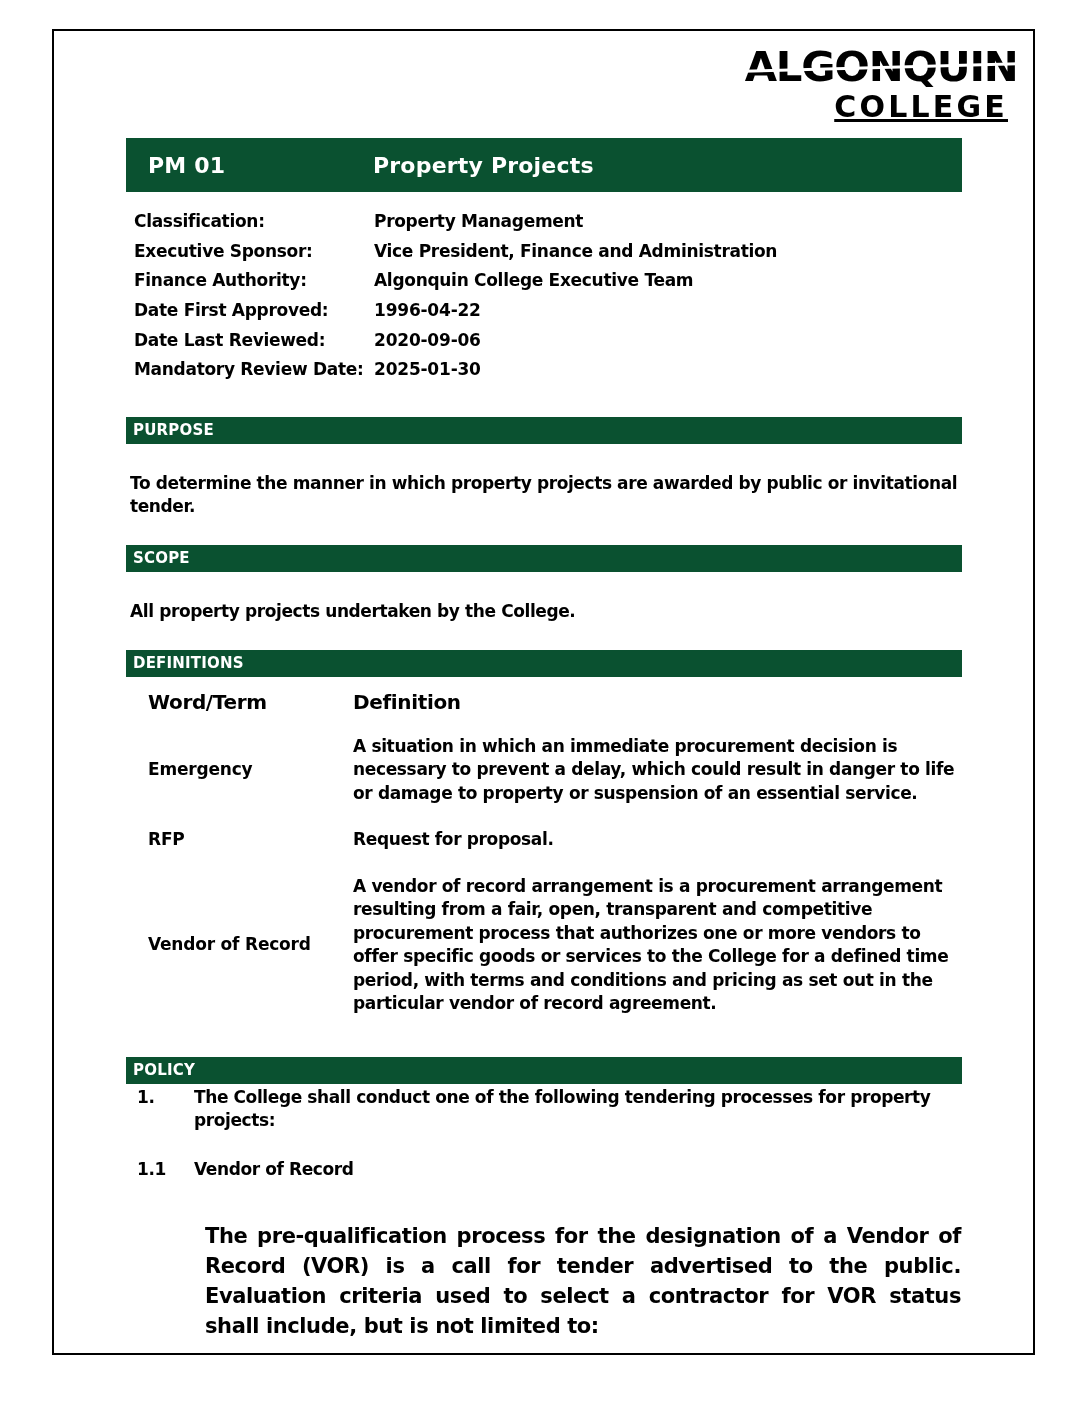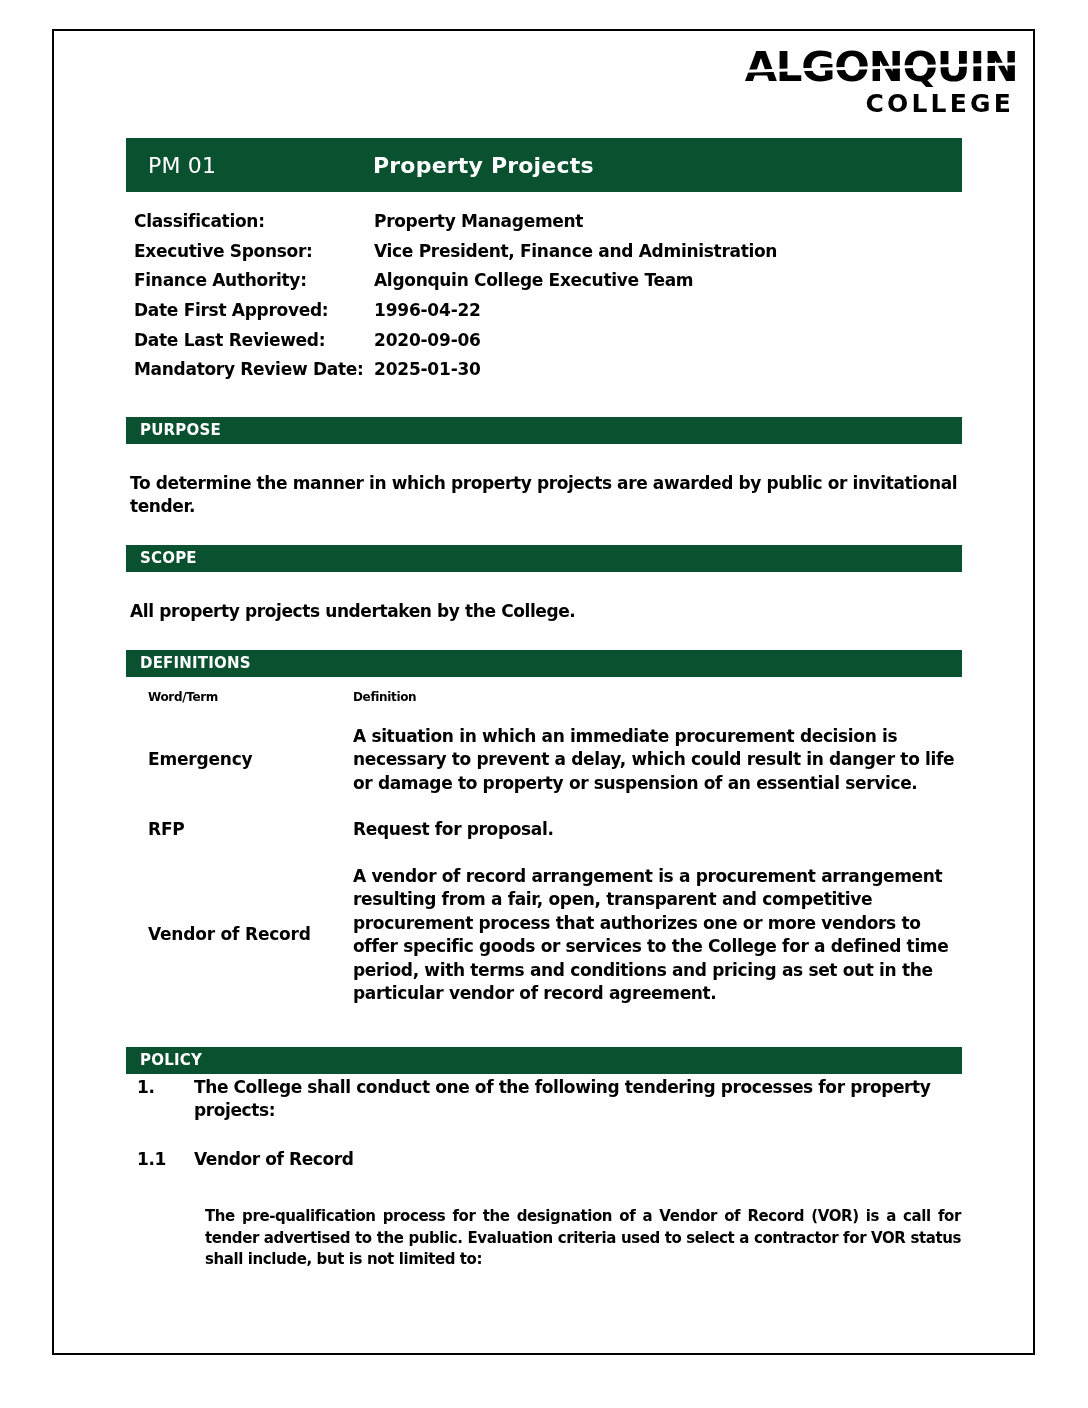--- a/index.html
+++ b/index.html
@@ -57,25 +57,26 @@
     top: 46%;
     height: 3px;
     background: #ffffff;
     transform: rotate(-1.6deg);
     pointer-events: none;
   }
   #logo .subword {
     display: block;
     font-family: "DejaVu Sans", sans-serif;
     font-weight: bold;
-    font-size: 25px;
+    font-size: 30px;
     letter-spacing: 3.2px;
     margin-top: 2px;
-    margin-right: 4px;
+    margin-right: 10px;
     color: #000000;
+    text-decoration: underline;
   }
 
   
   #content {
     position: absolute;
     left: 126px;
     top: 138px;
     width: 836px;
   }
 
@@ -84,21 +85,21 @@
     background: #0a5130;
     color: #ffffff;
     height: 54px;
     display: flex;
     align-items: center;
     padding-left: 22px;
     box-sizing: border-box;
   }
   .title-bar .doc-code {
     font-family: "DejaVu Sans", sans-serif;
-    font-weight: normal;
+    font-weight: bold;
     font-size: 22px;
     width: 225px;
     flex: none;
     letter-spacing: 0.2px;
   }
   .title-bar .doc-title {
     font-family: "DejaVu Sans", sans-serif;
     font-weight: bold;
     font-size: 22px;
     letter-spacing: 0.2px;
@@ -132,21 +133,21 @@
     font-weight: bold;
     letter-spacing: -0.2px;
   }
 
   
   .section-bar {
     background: #0a5130;
     color: #ffffff;
     height: 27px;
     line-height: 27px;
-    padding-left: 14px;
+    padding-left: 7px;
     font-family: "DejaVu Sans", sans-serif;
     font-weight: bold;
     font-size: 15px;
     letter-spacing: 0.2px;
     box-sizing: border-box;
   }
 
   .body-para {
     font-family: "DejaVu Sans", sans-serif;
     font-weight: bold;
@@ -169,21 +170,21 @@
   #definitions-table th,
   #definitions-table td {
     text-align: left;
     vertical-align: middle;
     font-size: 17px;
     letter-spacing: -0.35px;
   }
   #definitions-table th {
     font-family: "DejaVu Sans", sans-serif;
     font-weight: bold;
-    font-size: 12px;
+    font-size: 20px;
     padding-bottom: 20px;
   }
   #definitions-table th.col-term,
   #definitions-table td.col-term {
     width: 225px;
     padding-left: 22px;
     box-sizing: border-box;
   }
   #definitions-table th.col-def,
   #definitions-table td.col-def {
@@ -214,21 +215,21 @@
     padding-left: 11px;
     box-sizing: border-box;
     font-weight: bold;
   }
   .policy-row .txt { flex: 1; }
   .policy-row.sub .txt { font-weight: bold; }
   .policy-body {
     margin-left: 79px;
     font-family: "DejaVu Sans", sans-serif;
     font-weight: bold;
-    font-size: 15px;
+    font-size: 21px;
     letter-spacing: -0.4px;
     line-height: 1.42;
     text-align: justify;
     padding-right: 1px;
   }
   .sp-20 { height: 20px; }
   .sp-26 { height: 26px; }
 </style>
 </head>
 <body>

